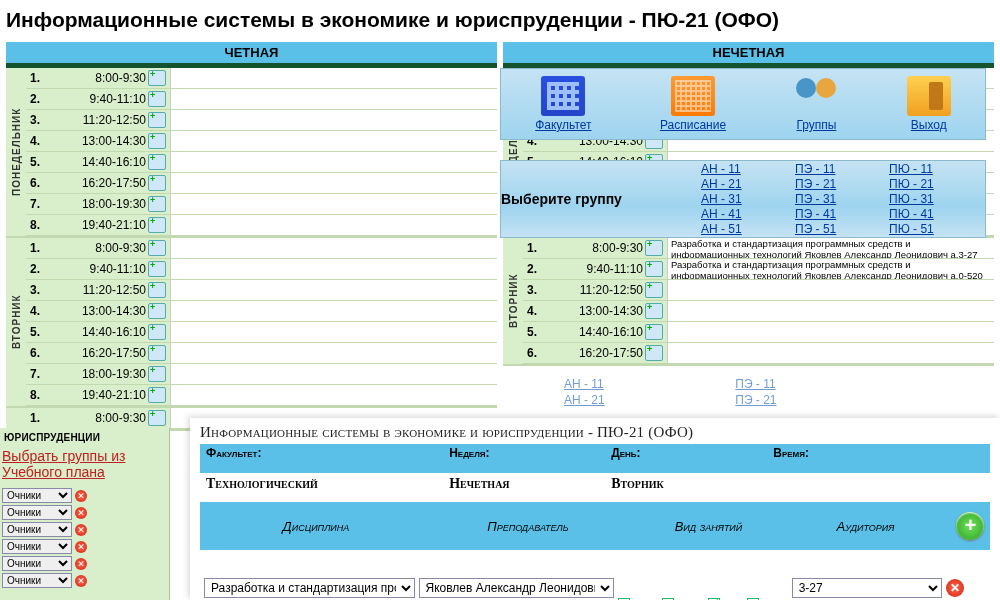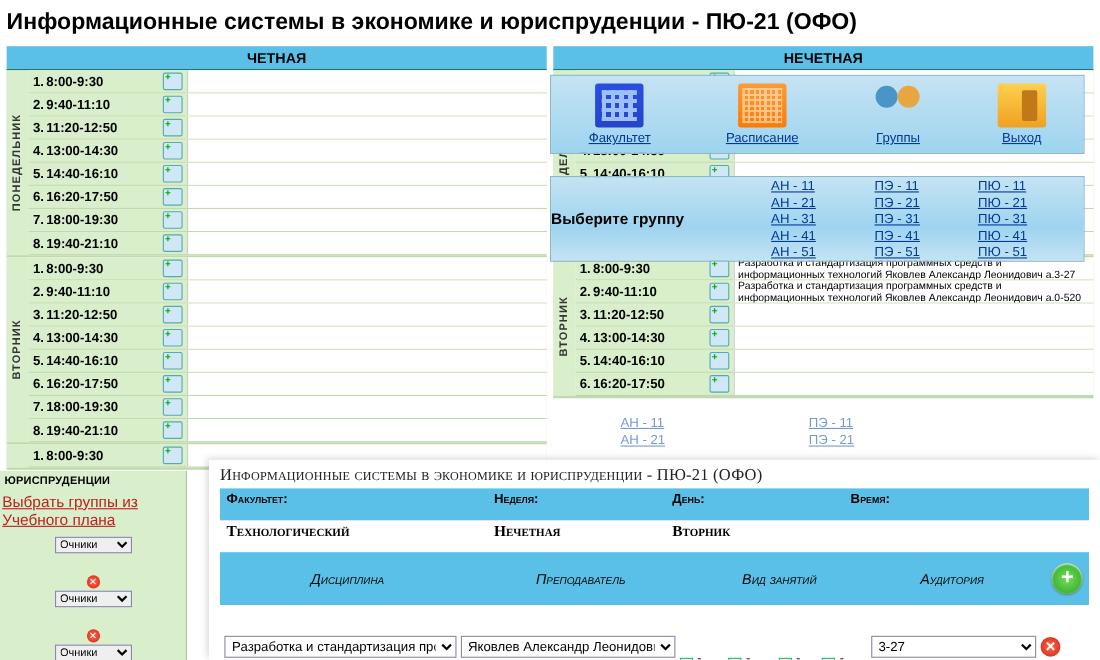--- a/index.html
+++ b/index.html
@@ -1,27 +1,27 @@
 <!DOCTYPE html>
 <html><head>
 <meta charset="utf-8">
 <style>
   * { box-sizing: border-box; margin: 0; padding: 0; }
   body { font-family: Arial, sans-serif; font-size: 12px; background: #fff; width: 1000px; height: 600px; overflow: hidden; position: relative; }
   h1 { font-size: 21px; font-weight: bold; padding: 8px 6px 10px; color: #000; }
   .cols { display: flex; gap: 6px; padding: 0 6px; }
   .col { flex: 1; }
-  .hdr { background: #5ac0e8; color: #000; font-weight: bold; text-align: center; padding: 3px 0; font-size: 13px; border-bottom: 1px solid #14532d; }
+  .hdr { background: #5ac0e8; color: #000; font-weight: bold; text-align: center; padding: 3px 0; font-size: 13px; border-bottom: 5px solid #14532d; }
   .days { display: flex; flex-direction: column; }
   .day { display: flex; background: #d9eecb; border-bottom: 2px solid #c2d9b0; }
   .daylabel { width: 20px; background: #d9eecb; display: flex; align-items: center; justify-content: center; writing-mode: vertical-rl; transform: rotate(180deg); font-size: 10px; letter-spacing: 1px; color: #333; font-weight: bold; }
   .slots { flex: 1; background: #fff; }
   .slot { display: flex; align-items: center; border-bottom: 1px solid #c2d9b0; background: #d9eecb; height: 21px; }
   .slot .num { width: 14px; padding-left: 4px; font-weight: bold; font-size: 12px; }
-  .slot .time { width: 106px; font-size: 12px; font-weight: bold; padding-left: 2px; }
+  .slot .time { width: 106px; font-size: 12px; font-weight: normal; padding-left: 2px; text-align: right; }
   .slot .cal { width: 18px; height: 16px; background: #d0e7f7; border: 1px solid #5aa; border-radius: 2px; display: inline-block; position: relative; margin-left: 2px; cursor: pointer; }
   .slot .cal::before { content: "+"; position: absolute; top: -2px; left: 1px; color: #0a0; font-size: 9px; font-weight: bold; }
   .slot .cell { flex: 1; background: #fff; margin-left: 4px; height: 100%; border-left: 1px solid #ccc; font-size: 9.5px; line-height: 1.15; padding: 1px 3px; overflow: hidden; }
   .col-right .slot .cell { min-width: 260px; }
   
   
   .navpanel { position: absolute; top: 68px; left: 500px; right: 14px; height: 72px; background: linear-gradient(#c5e3f3, #9ed4ef); display: flex; align-items: center; justify-content: space-around; border: 1px solid #8abacc; }
   .navitem { text-align: center; color: #003a7b; cursor: pointer; font-size: 12px; }
   .navitem .nicon { width: 44px; height: 40px; margin: 0 auto 2px; display: block; }
   .navitem u { text-decoration: underline; color: #0039a0; }
@@ -62,21 +62,21 @@
   .chkbox { display:inline-block; width: 14px; height: 14px; border: 1px solid #2b6; background: #fff; position: relative; cursor: pointer; }
   .chkbox.checked::after { content: "✓"; position: absolute; top: -3px; left: 0; color: #0a8030; font-size: 13px; font-weight: bold; }
   .delbtn { width: 18px; height: 18px; border-radius: 50%; background: radial-gradient(#ff6a50, #d02010); color: #fff; font-size: 12px; text-align: center; line-height: 18px; cursor: pointer; font-weight: bold; }
   .savebar { text-align: center; margin-top: 4px; }
   .savebar button { font-size: 13px; padding: 1px 12px; cursor: pointer; border: 1px solid #777; background: #e8e8e8; border-radius: 3px; }
   
   
   .tiny { position: absolute; left: 0; bottom: 0; width: 170px; height: 172px; background: #d9eecb; border-right: 1px solid #aac89a; padding: 2px; font-size: 10px; }
   .tiny h3 { font-size: 10px; font-weight: bold; padding: 2px 2px 4px; letter-spacing: .2px; }
   .tinylink { color: #c02020; text-decoration: underline; font-size: 14px; display: block; margin: 1px 0 8px; cursor: pointer; }
-  .tiny .sel { display: flex; align-items: center; gap: 20px; margin-bottom: 2px; flex-direction: column; }
+  .tiny .sel { display: flex; align-items: center; gap: 3px; margin-bottom: 2px; }
   .tiny select { width: 70px; font-size: 10px; border: 1px solid #88a; }
   .tiny .xdel { width: 12px; height: 12px; border-radius: 50%; background: radial-gradient(#ff6a50, #d02010); color: #fff; font-size: 9px; text-align: center; line-height: 12px; cursor: pointer; }
   
   .hazy { opacity: .55; }
 </style>
 </head>
 <body>
 
 <h1>Информационные системы в экономике и юриспруденции - ПЮ-21 (ОФО)</h1>
 

